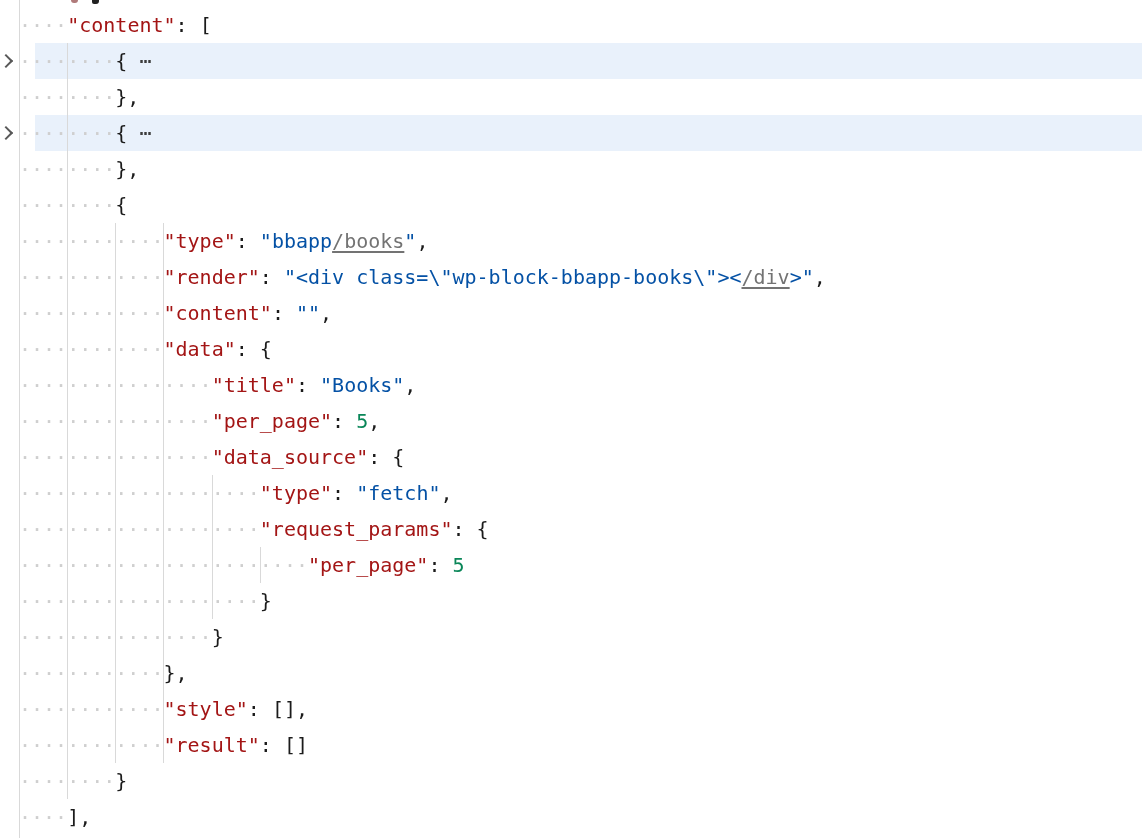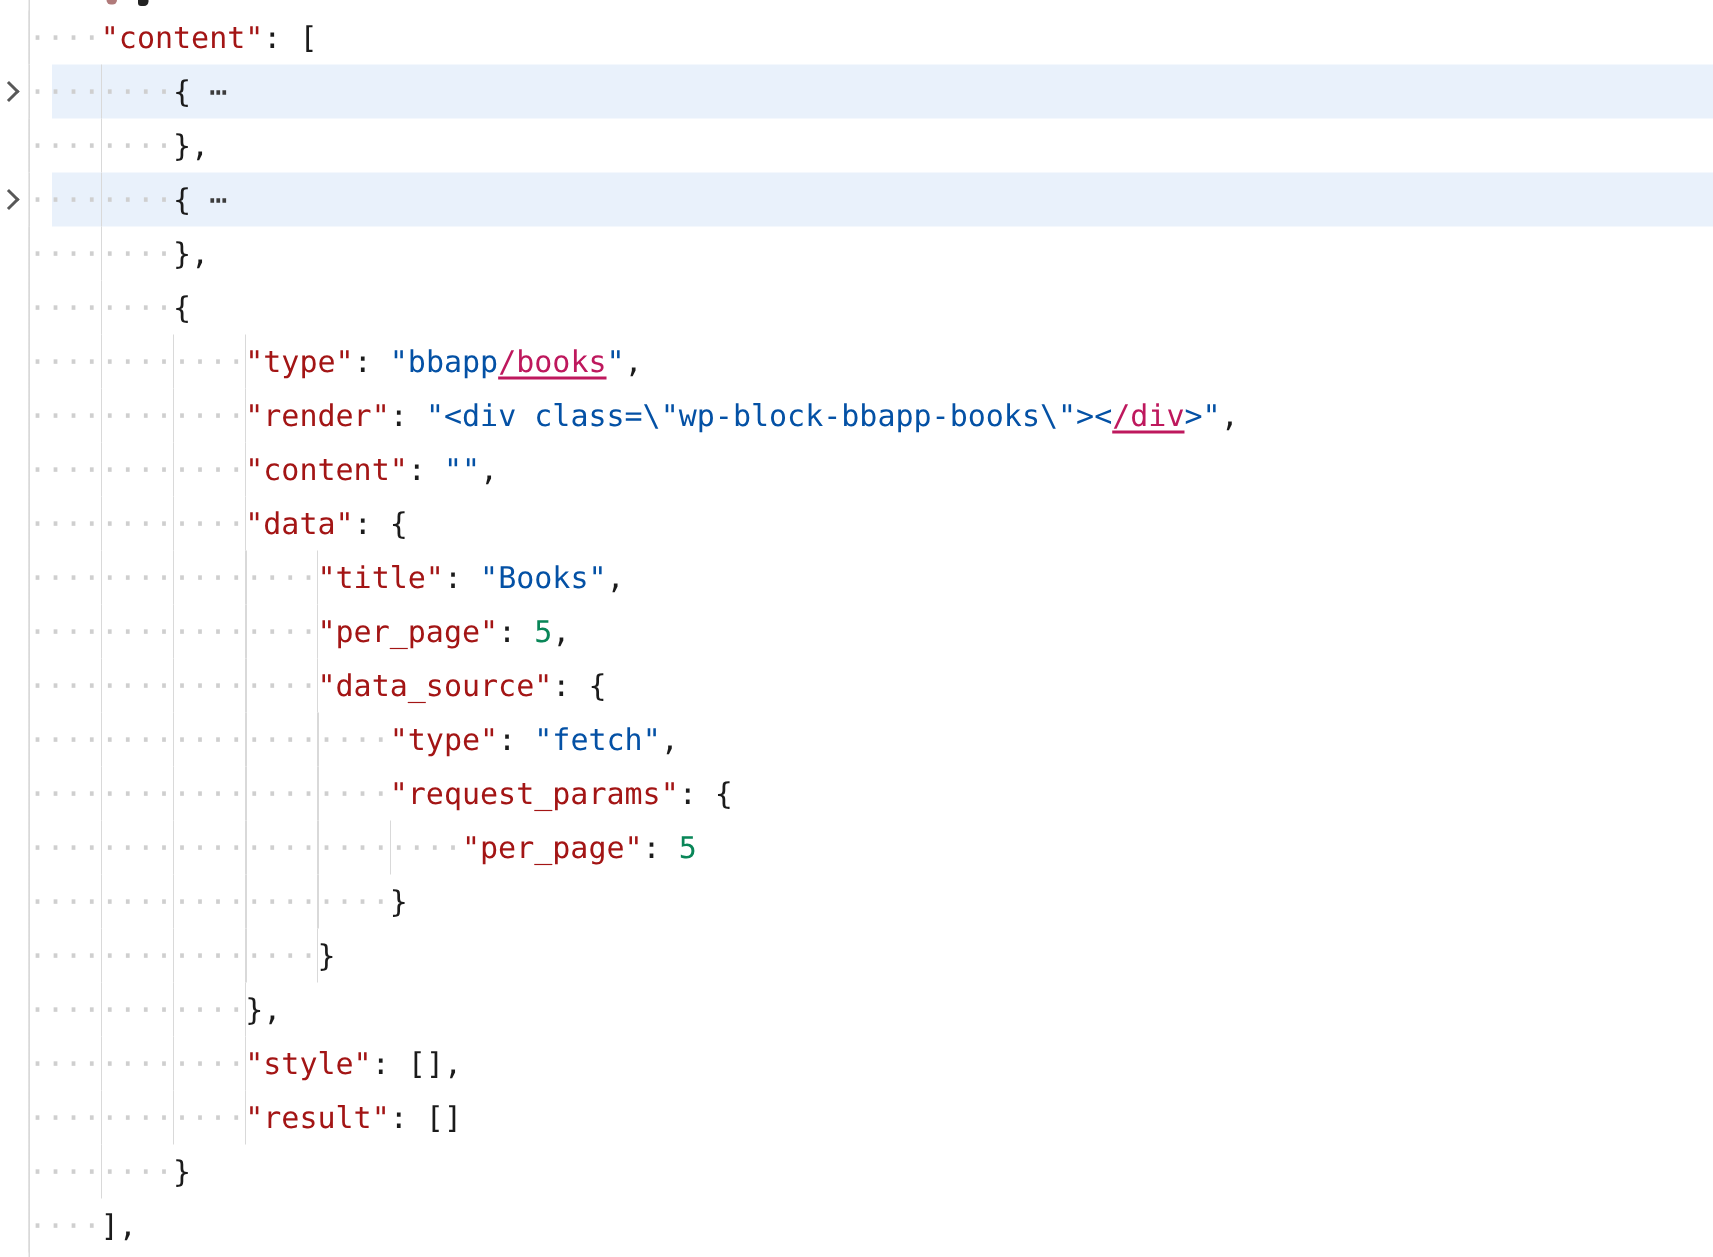--- a/index.html
+++ b/index.html
@@ -35,21 +35,21 @@
     cursor:pointer;
   }
   
   .ws{
     display:inline-block;
     color:#cfcfcf;
     background:repeating-linear-gradient(to right,#d9d9d9 0 1px,transparent 1px 48.164px);
   }
   .tk-key{color:#a31515;}
   .tk-str{color:#0451a5;}
-  .tk-link{color:#be185d;text-decoration:underline;text-decoration-thickness:2px;text-underline-offset:3px;}
+  .tk-link{color:#737373;text-decoration:underline;text-decoration-thickness:2px;text-underline-offset:3px;}
   .tk-num{color:#098658;}
   .tk-punct{color:#1b1b1b;}
   .tk-fold{color:#3c3c3c;cursor:pointer;letter-spacing:-1px;}
 </style>
 </head>
 <body>
 
 <div id="screen">
   <div id="guide0"></div>
   <div id="frag-a" class="frag"></div>

